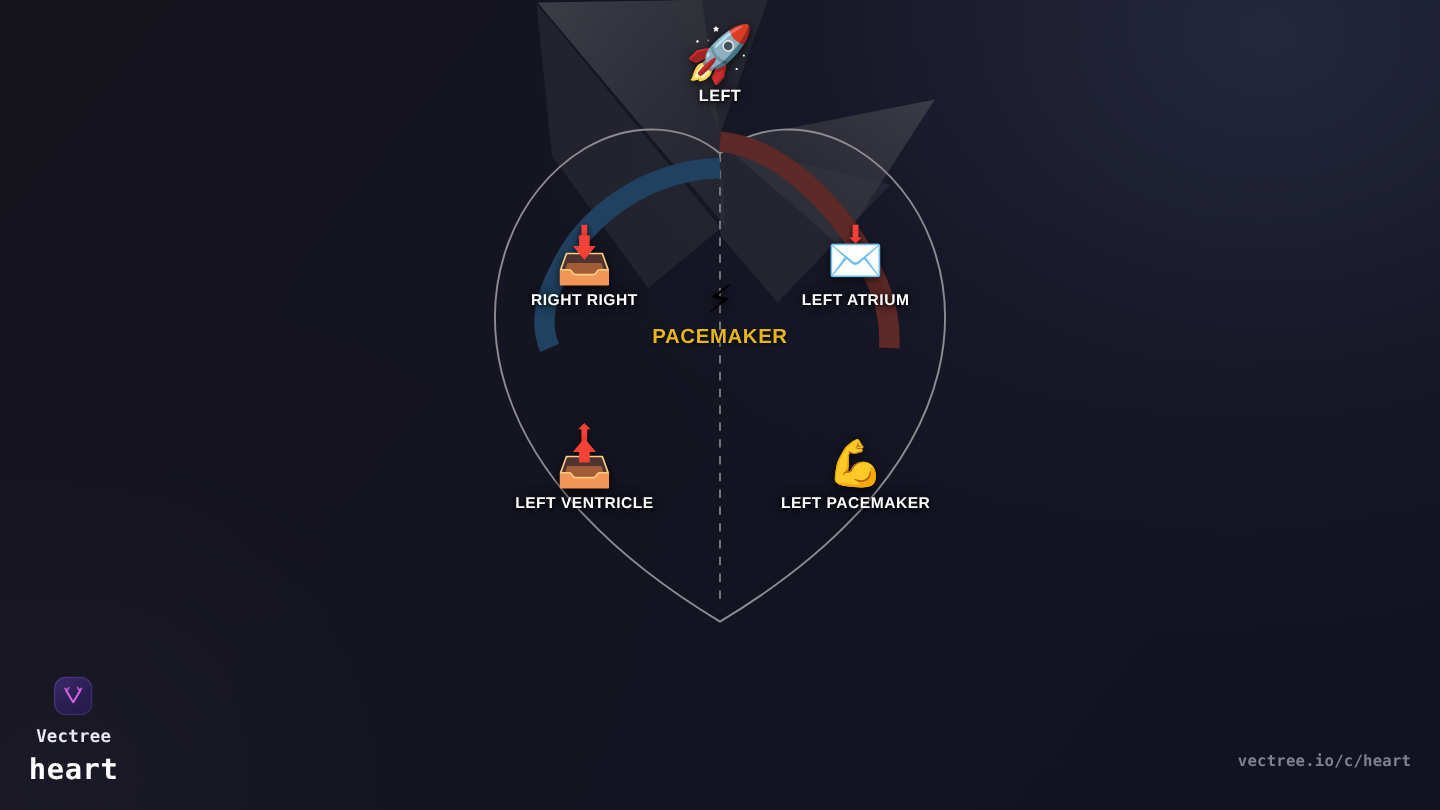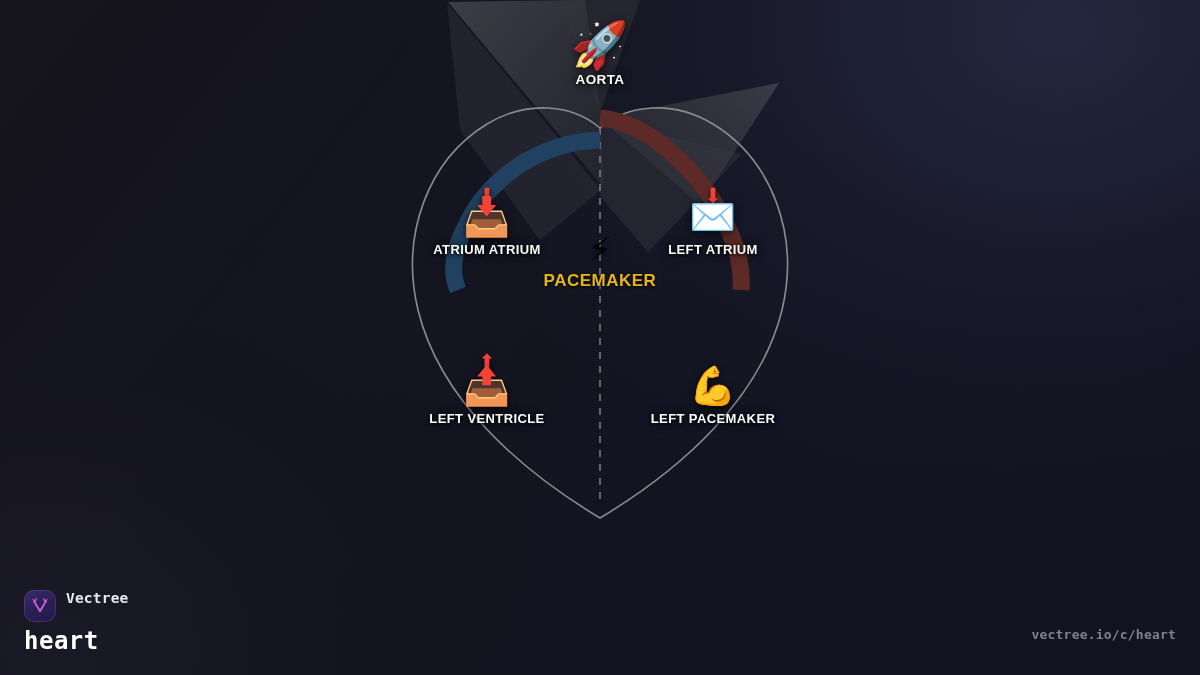--- a/index.html
+++ b/index.html
@@ -99,21 +99,23 @@
   }
 
   
   #brand {
     position: absolute;
     left: 24px;
     bottom: 22px;
   }
   #brand-row {
     display: flex;
+    align-items: center;
     gap: 10px;
+    flex-direction: column;
   }
   #brand-logo {
     width: 32px;
     height: 32px;
     border-radius: 10px;
     background: linear-gradient(150deg, #3a2a6b 0%, #2a1f52 55%, #231a46 100%);
     box-shadow: inset 0 0 0 1px rgba(160,120,230,0.22);
     display: flex;
     align-items: center;
     justify-content: center;
@@ -184,26 +186,26 @@
 
     <path d="M 600 118 C 648 122, 700 170, 727 226 C 740 254, 742 272, 741 290" fill="none" stroke="#5e2a27" stroke-width="17" stroke-linecap="butt"></path>
   </svg>
 
   <div class="dir-arrow" style="left:487px; top:196px;">⬇</div>
   <div class="dir-arrow" style="left:713px; top:196px;">⬇</div>
   <div class="dir-arrow" style="left:487px; top:362px;">⬆</div>
 
   <div class="node" id="node-aorta">
     <span class="glyph">🚀</span>
-    <span class="caption">AORTA</span>
+    <span class="caption">LEFT</span>
   </div>
 
   <div class="node" id="node-right-atrium">
     <span class="glyph">📥</span>
-    <span class="caption">ATRIUM ATRIUM</span>
+    <span class="caption">RIGHT RIGHT</span>
   </div>
 
   <div class="node" id="node-left-atrium">
     <span class="glyph">✉️</span>
     <span class="caption">LEFT ATRIUM</span>
   </div>
 
   <div class="node" id="node-right-ventricle">
     <span class="glyph">📤</span>
     <span class="caption">LEFT VENTRICLE</span>

